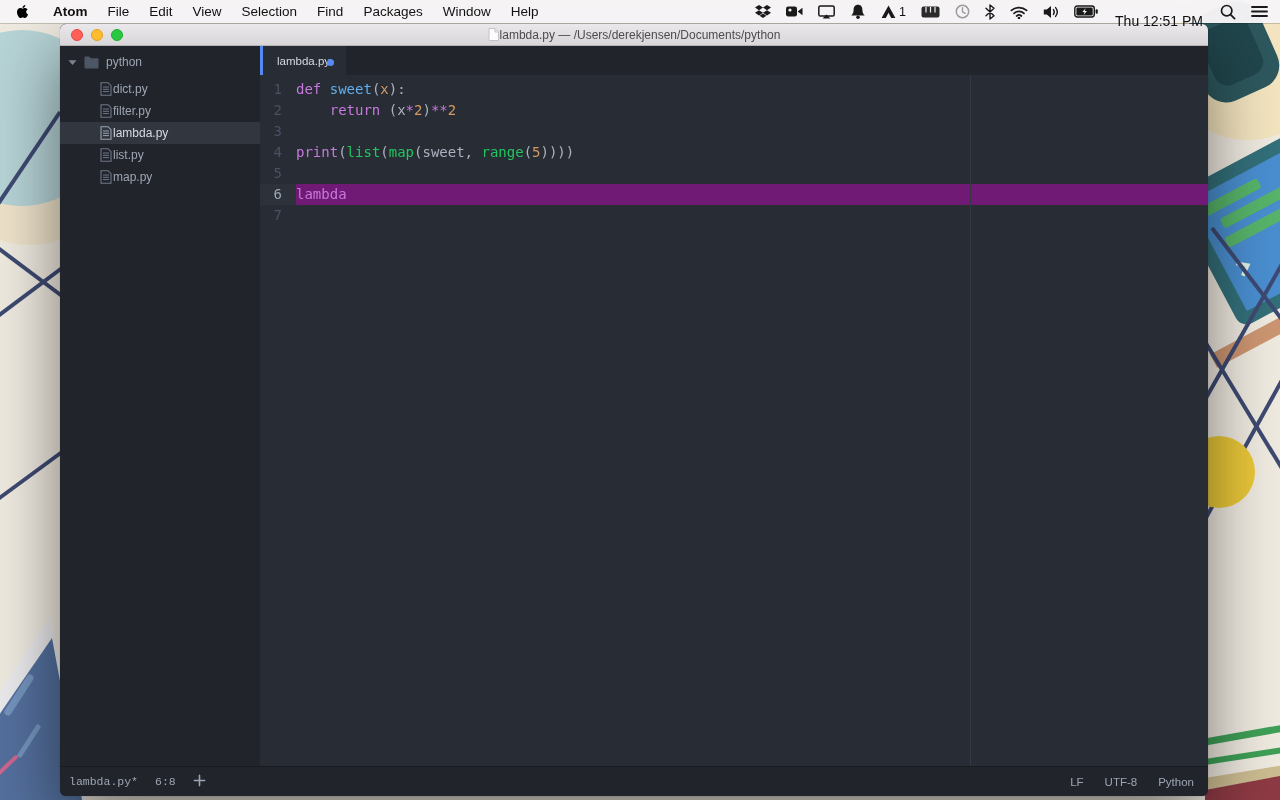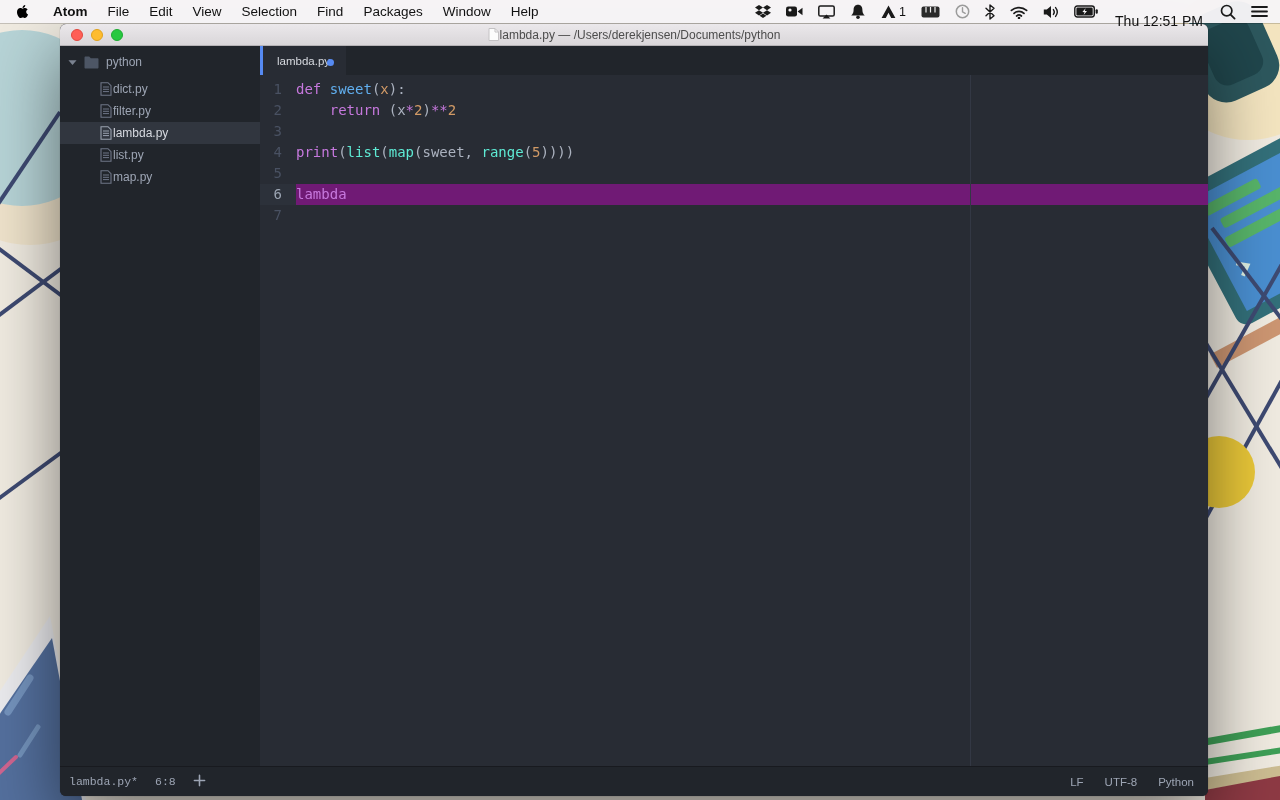--- a/index.html
+++ b/index.html
@@ -58,21 +58,21 @@
   .wrap-guide { position:absolute; left:710px; top:0; bottom:0; width:1px; background:#333844; }
   .gutter { flex:none; width:36px; text-align:right; color:#495162; user-select:none; }
   .ln { height:21px; padding-right:14px; }
   .ln.active { color:#9ca5b3; }
   .code-lines { flex:1; min-width:0; }
   .cl { height:21px; white-space:pre; color:#abb2bf; }
   .cl.active { background:#701a75; }
   .ln.active { background:#2c313a; }
   .t-keyword { color:#c678dd; }
   .t-function { color:#61afef; }
-  .t-builtin { color:#5eead4; }
+  .t-builtin { color:#22c55e; }
   .t-number { color:#d19a66; }
   .t-param { color:#d19a66; }
   .t-plain { color:#abb2bf; }
 
   
   .statusbar { height:30px; flex:none; background:#21252b; border-top:1px solid #181a1f;
     display:flex; align-items:center; font-size:11.5px; color:#9da5b4; padding:0 14px 0 9px; }
   .sb-left { display:flex; align-items:center; gap:17px;font-family:Liberation Mono, monospace; }
   .sb-right { margin-left:auto; display:flex; align-items:center; gap:21px; }
   .sb-item { cursor:default; }

